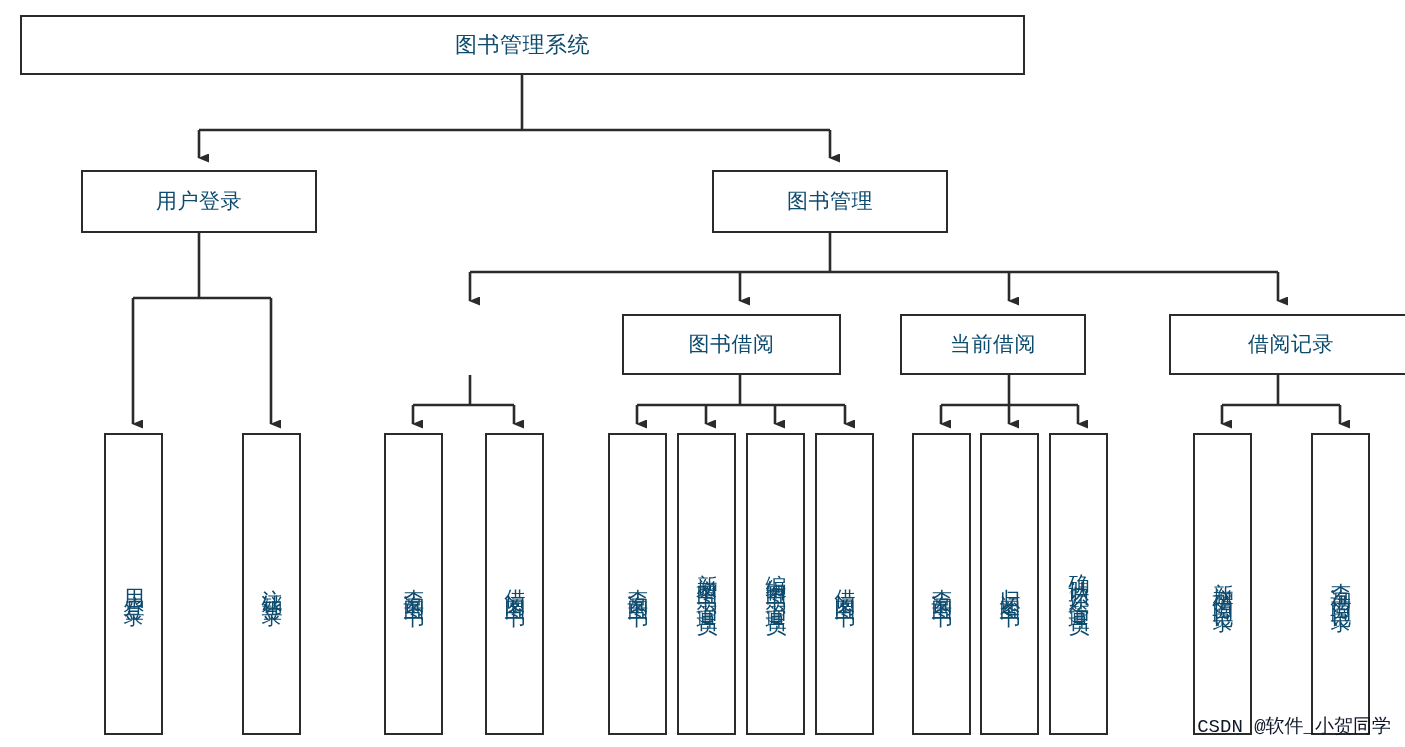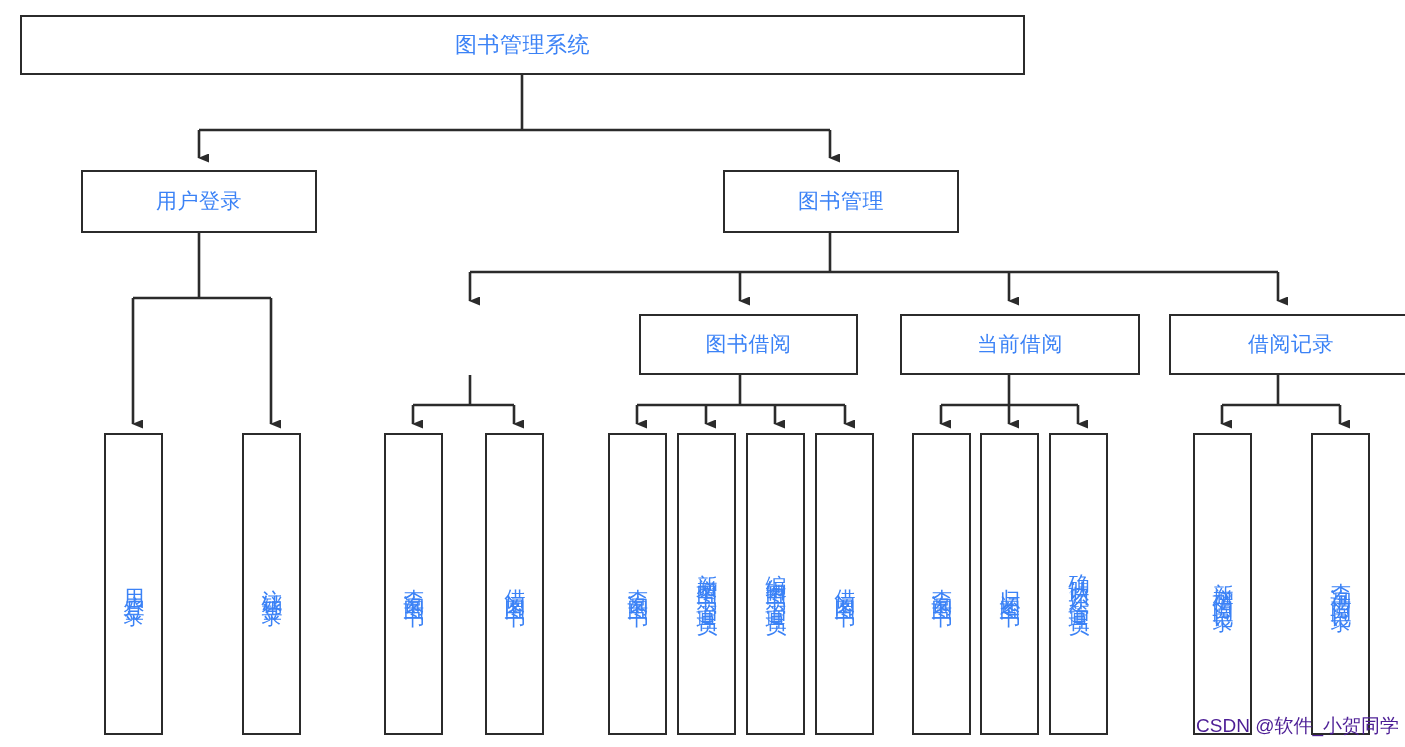--- a/index.html
+++ b/index.html
@@ -30,21 +30,21 @@
     position: absolute;
     box-sizing: border-box;
     background: #ffffff;
     border: 2px solid #2b2b2b;
     display: flex;
     align-items: center;
     justify-content: center;
     overflow: hidden;
   }
   .node-label {
-    color: #3b82f6;
+    color: #0c4a6e;
     line-height: 1.18;
     white-space: nowrap;
     text-align: center;
   }
   .node.horizontal .node-label {
     font-size: 21px;
     letter-spacing: 0.5px;
   }
   .node.root .node-label {
     font-size: 22px;
@@ -55,27 +55,27 @@
   }
   .node.vertical .node-label {
     writing-mode: vertical-rl;
     text-orientation: upright;
     font-size: 21px;
     letter-spacing: 6px;
     line-height: 1;
   }
   .watermark {
     position: absolute;
-    right: 6px;
+    right: 14px;
     bottom: 8px;
     font-size: 19px;
-    color: #4c1d95;
+    color: #0f172a;
     white-space: nowrap;
     pointer-events: none;
-    font-family: Liberation Sans, sans-serif;
+    font-family: Liberation Mono, monospace;
   }
 </style>
 </head>
 <body>
 
 <div id="diagram-root">
 
   <svg class="connectors" viewBox="0 0 1405 747">
     <defs>
       <marker id="arrowhead" markerWidth="9" markerHeight="11" refX="4.5" refY="10" orient="auto" markerUnits="userSpaceOnUse">
@@ -126,28 +126,28 @@
     </g>
   </svg>
 
   <div class="node root horizontal" style="left:20px; top:15px; width:1005px; height:60px;">
     <span class="node-label">图书管理系统</span>
   </div>
 
   <div class="node horizontal" style="left:81px; top:170px; width:236px; height:63px;">
     <span class="node-label">用户登录</span>
   </div>
-  <div class="node horizontal" style="left:712px; top:170px; width:236px; height:63px;margin-left:11px;">
+  <div class="node horizontal" style="left:712px; top:170px; width:236px; height:63px;">
     <span class="node-label">图书管理</span>
   </div>
 
-  <div class="node horizontal" style="left:639px; top:314px; width:219px; height:61px;">
+  <div class="node horizontal" style="left:622px; top:314px; width:219px; height:61px;">
     <span class="node-label">图书借阅</span>
   </div>
-  <div class="node horizontal" style="left:900px; top:314px; width:240px; height:61px;">
+  <div class="node horizontal" style="left:900px; top:314px; width:186px; height:61px;">
     <span class="node-label">当前借阅</span>
   </div>
   <div class="node horizontal" style="left:1169px; top:314px; width:244px; height:61px;">
     <span class="node-label">借阅记录</span>
   </div>
 
   <div class="node vertical" style="left:104px; top:433px; width:59px; height:302px;">
     <span class="node-label">用户登录</span>
   </div>
   <div class="node vertical" style="left:242px; top:433px; width:59px; height:302px;">

